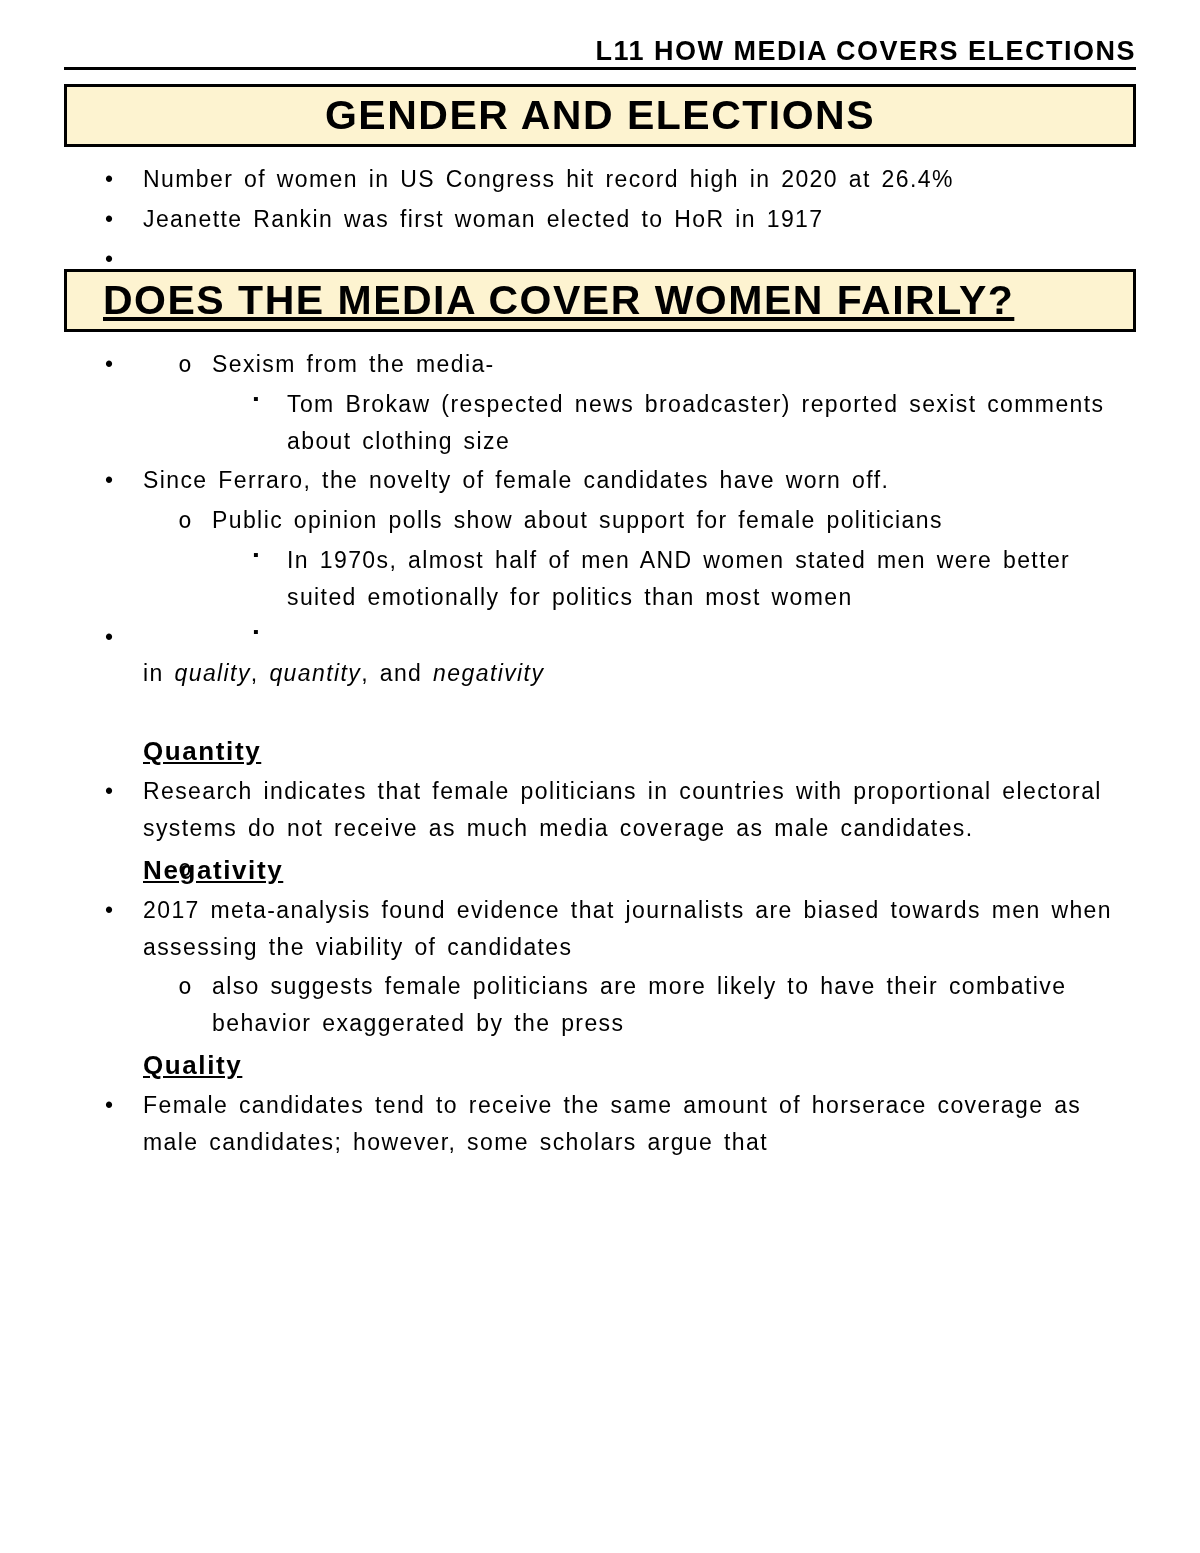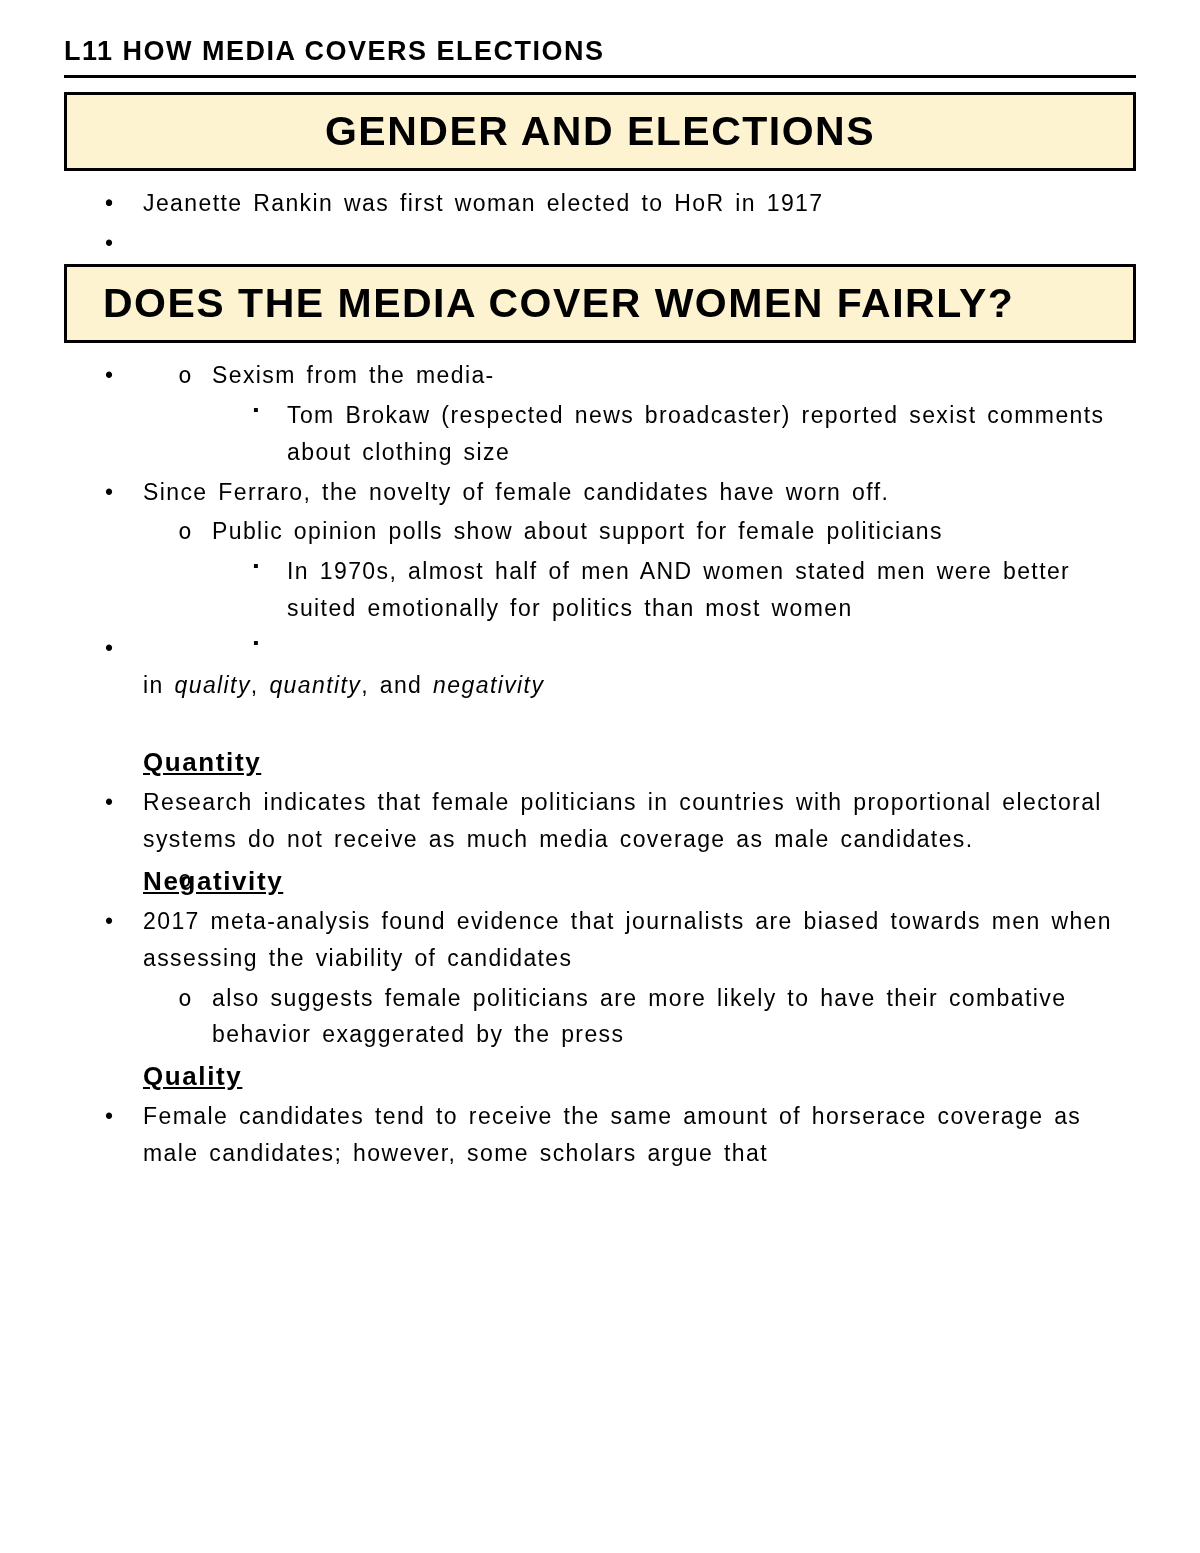--- a/index.html
+++ b/index.html
@@ -7,44 +7,44 @@
   body {
     width: 1200px;
     min-height: 1553px;
     font-family: "Liberation Sans", sans-serif;
     color: #000000;
   }
   .page {
     padding: 36px 64px 60px 64px;
   }
   .doc-title {
-    text-align: left;
+    text-align: right;
     font-weight: bold;
     font-size: 27px;
     letter-spacing: 1.5px;
-    padding-bottom: 8px;
+    padding-bottom: 0;
     border-bottom: 3px solid #000000;
   }
   .heading-box {
     border: 3px solid #000000;
     background: #FDF3D0;
     margin-top: 14px;
-    padding: 12px 12px;
+    padding: 4px 12px;
   }
   .heading-box.centered { text-align: center; }
   .heading-box.padded-left { padding-left: 36px; }
   .heading-box h1 {
     margin: 0;
     font-size: 41px;
     font-weight: bold;
     letter-spacing: 1.5px;
     line-height: 1.2;
   }
   .list-block { margin-top: 14px; }
-  .gap-top { margin-top: 42px; }
+  .gap-top { margin-top: 31px; text-decoration: underline; }
   .li {
     position: relative;
     font-size: 23px;
     line-height: 1.6;
     letter-spacing: 1.4px;
     word-spacing: 3px;
     margin: 3px 0;
   }
   .l1 { padding-left: 79px; }
   .l2 { padding-left: 148px; }
@@ -71,20 +71,21 @@
 
   <div class="doc-title">L11 HOW MEDIA COVERS ELECTIONS</div>
 
   <div class="heading-box centered">
     <h1>GENDER AND ELECTIONS</h1>
   </div>
 
   <div class="list-block">
     <div class="li l1">
       <span class="marker">•</span>
+      <span>Number of women in US Congress hit record high in 2020 at 26.4%</span>
     </div>
     <div class="li l1">
       <span class="marker">•</span>
       <span>Jeanette Rankin was first woman elected to HoR in 1917</span>
     </div>
     <div class="li l1">
       <span class="marker">•</span>
     </div>
   </div>
 

